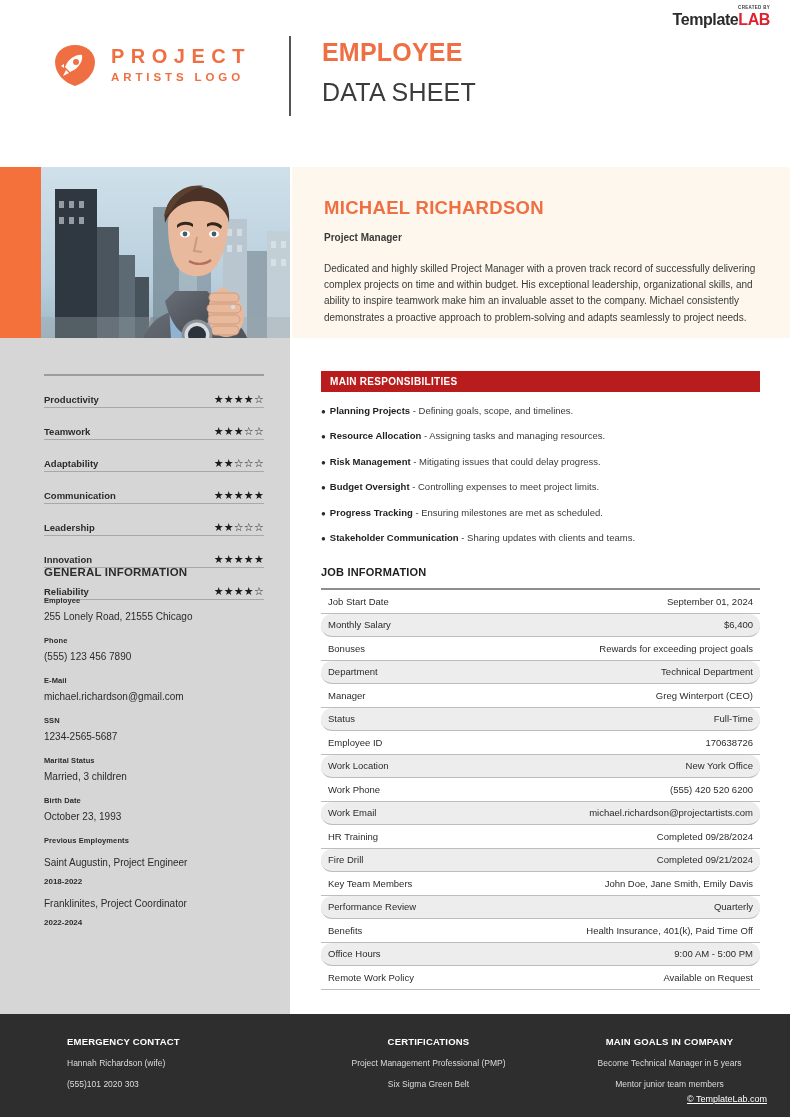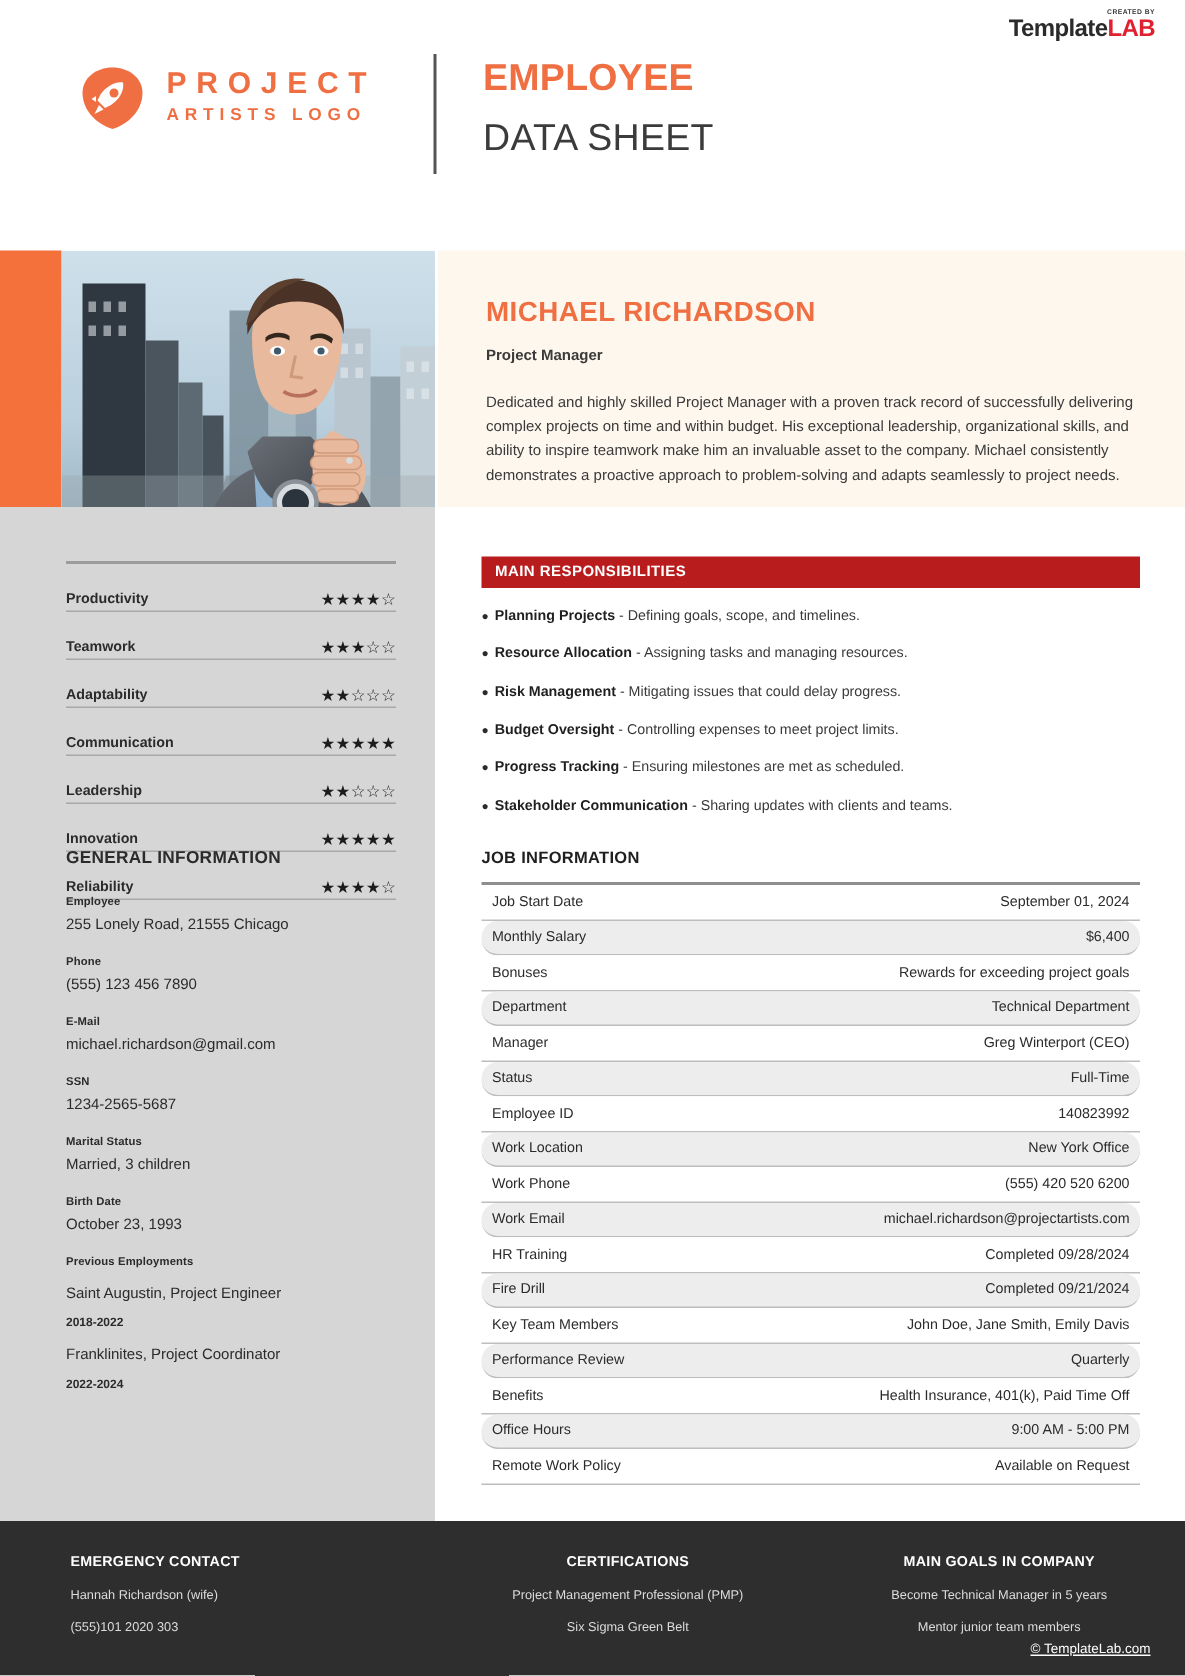--- a/index.html
+++ b/index.html
@@ -78,21 +78,21 @@
   .jt-row { display: flex; align-items: center; justify-content: space-between;
             height: 23.5px; padding: 0 7px; border-bottom: 1px solid #bdbdbd; background: #fff; }
   .jt-row.alt { background: #ededed; border-radius: 11px; }
   .jt-k { font-size: 9.5px; color: #2b2b2b; }
   .jt-v { font-size: 9.5px; color: #2b2b2b; text-align: right; }
 
   
   .footer { position: absolute; left: 0; top: 1014px; width: 790px; height: 103px; background: #2e2e2e; }
   .fcols { position: absolute; top: 22px; left: 0; width: 790px; display: flex; }
   .fcol { flex: 1; text-align: center; color: #ffffff; }
-  .fcol:first-child { text-align: left; padding-left: 47px; }
+  .fcol:first-child { text-align: left; padding-left: 67px; }
   .fc-title { font-size: 9.5px; font-weight: 700; letter-spacing: .2px; }
   .fc-line { font-size: 8.5px; color: #dcdcdc; margin-top: 11px; }
   .fcredit { position: absolute; right: 23px; bottom: 13px; font-size: 9px; color: #ffffff;
              text-decoration: underline; }
 </style>
 </head>
 <body>
 
 <div class="page">
 
@@ -311,21 +311,21 @@
           <div class="jt-row">
             <span class="jt-k">Manager</span>
             <span class="jt-v">Greg Winterport (CEO)</span>
           </div>
           <div class="jt-row alt">
             <span class="jt-k">Status</span>
             <span class="jt-v">Full-Time</span>
           </div>
           <div class="jt-row">
             <span class="jt-k">Employee ID</span>
-            <span class="jt-v">140823992</span>
+            <span class="jt-v">170638726</span>
           </div>
           <div class="jt-row alt">
             <span class="jt-k">Work Location</span>
             <span class="jt-v">New York Office</span>
           </div>
           <div class="jt-row">
             <span class="jt-k">Work Phone</span>
             <span class="jt-v">(555) 420 520 6200</span>
           </div>
           <div class="jt-row alt">

